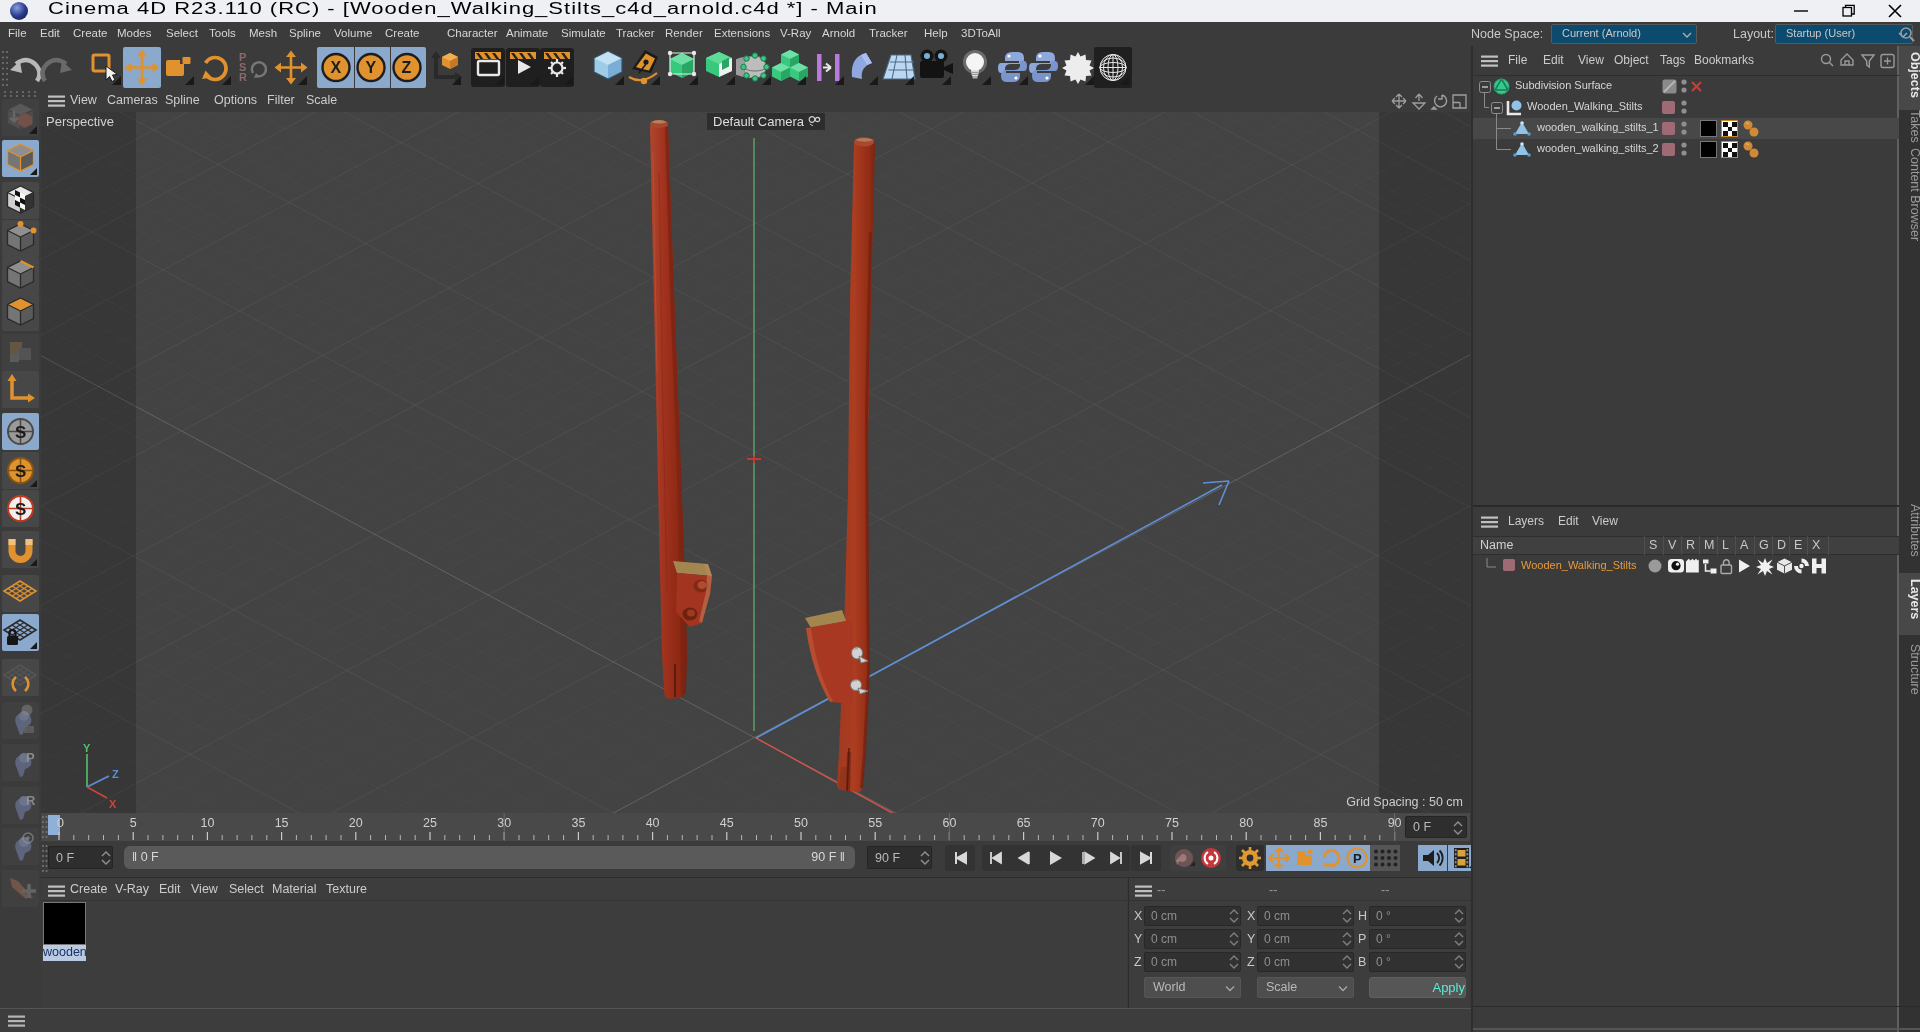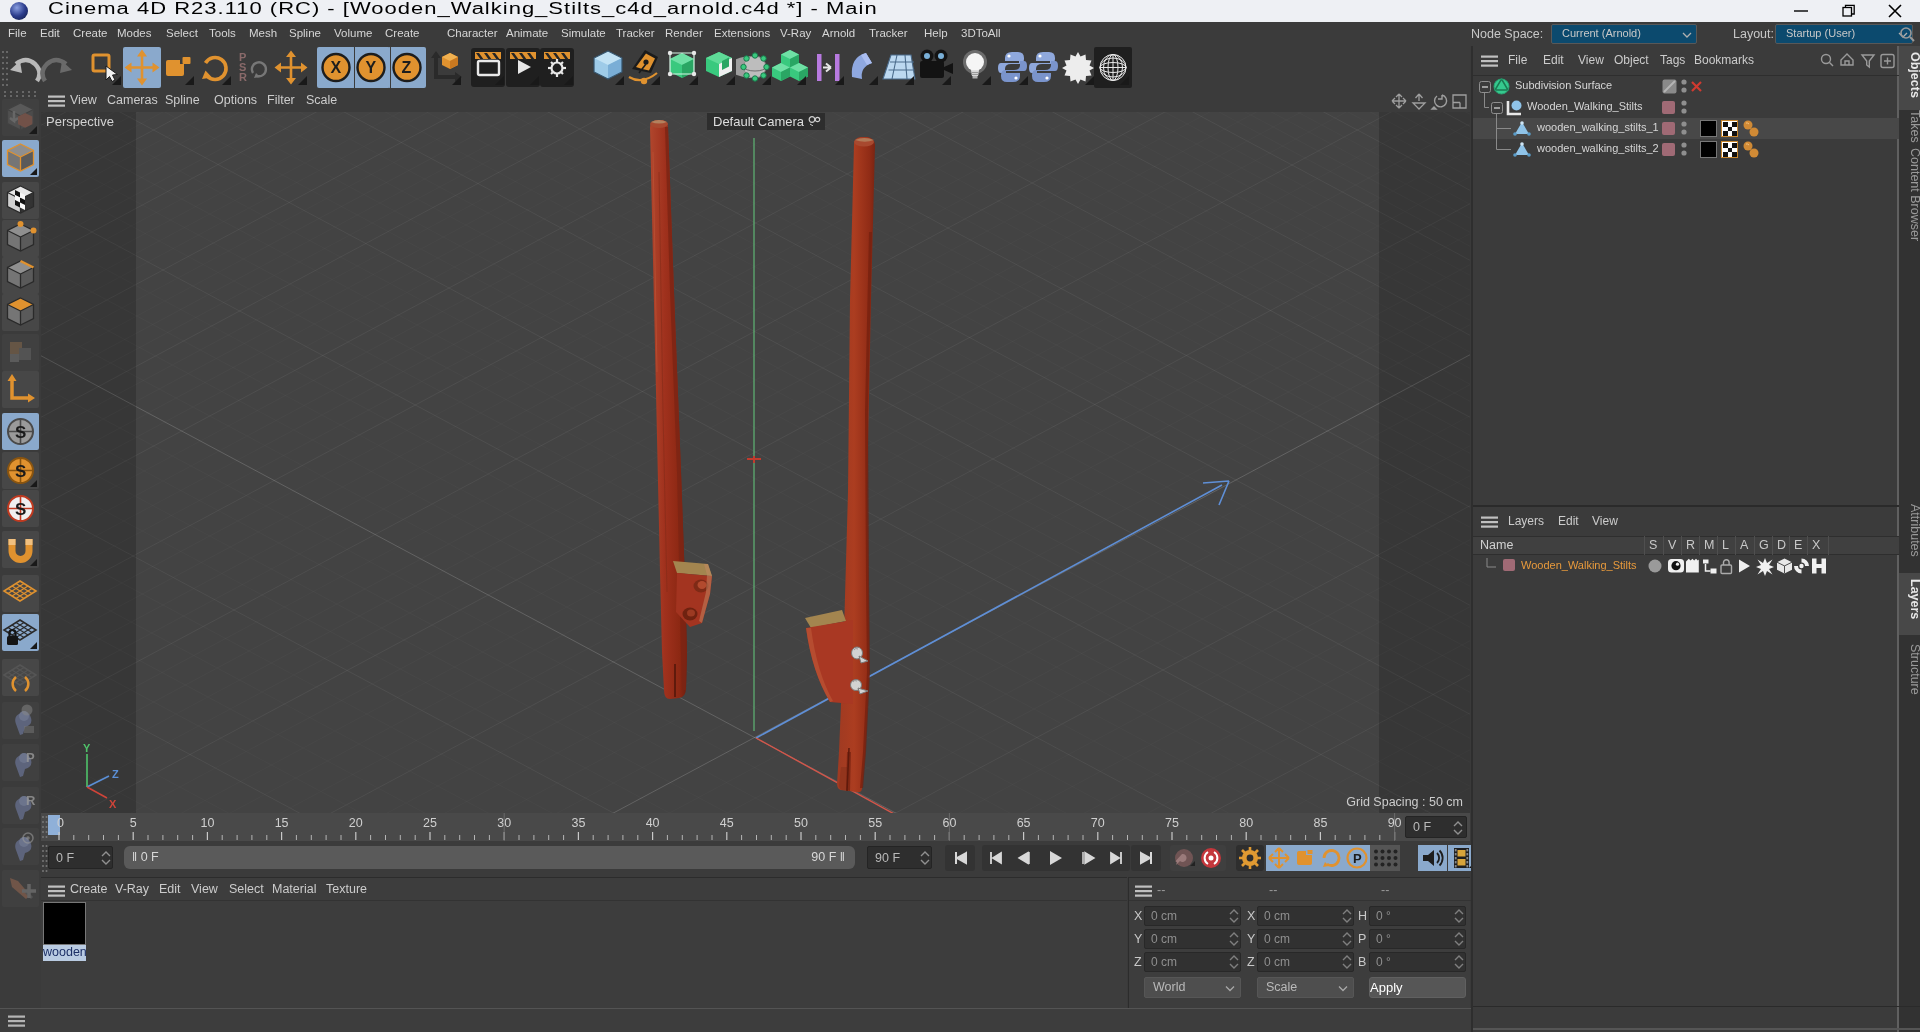--- a/index.html
+++ b/index.html
@@ -1232,21 +1232,21 @@
         <svg style="position:absolute;right:5px;top:7px" width="10" height="8">
           <path d="M1 1.5 l4 4 l4 -4" stroke="#a8a8a8" stroke-width="1.3" fill="none"></path>
         </svg>
       </div>
       <div class="abs" style="left:128px;top:99px;width:97px;height:21px;background:#4e4e4e;border:1px solid #565656;border-radius:2px;color:#b9b9b9;font-size:12.5px">
         <span style="position:absolute;left:8px;top:2px">Scale</span>
         <svg style="position:absolute;right:5px;top:7px" width="10" height="8">
           <path d="M1 1.5 l4 4 l4 -4" stroke="#a8a8a8" stroke-width="1.3" fill="none"></path>
         </svg>
       </div>
-      <div class="abs" style="left:240px;top:99px;width:97px;height:21px;background:#565656;border:1px solid #606060;border-radius:3px;color:#ffffff;font-size:13px;text-align:left"><span style="position:relative;top:2px">Apply</span></div>
+      <div class="abs" style="left:240px;top:99px;width:97px;height:21px;background:#565656;border:1px solid #606060;border-radius:3px;color:#5eead4;font-size:13px;text-align:right"><span style="position:relative;top:2px">Apply</span></div>
     </div>
   <div id="rightpanel" class="abs">
       <div class="abs" style="left:426px;top:0;width:23px;height:986px;background:#323232"></div>
       <div class="abs" style="left:424px;top:0;width:2px;height:986px;background:#606060"></div>
       <div class="abs" style="left:426px;top:0px;width:23px;height:64px;background:#484848;color:#e8e8e8;font-size:12.5px;font-weight:bold;writing-mode:vertical-rl;padding-top:6px;padding-left:4px">Objects</div>
       <div class="abs" style="left:426px;top:58px;width:23px;height:36px;color:#9a9a9a;font-size:12.5px;font-weight:normal;writing-mode:vertical-rl;padding-top:6px;padding-left:4px">Takes</div>
       <div class="abs" style="left:426px;top:96px;width:23px;height:110px;color:#9a9a9a;font-size:12.5px;font-weight:normal;writing-mode:vertical-rl;padding-top:6px;padding-left:4px">Content Browser</div>
       <div class="abs" style="left:426px;top:452px;width:23px;height:70px;color:#9a9a9a;font-size:12.5px;font-weight:normal;writing-mode:vertical-rl;padding-top:6px;padding-left:4px">Attributes</div>
       <div class="abs" style="left:426px;top:527px;width:23px;height:62px;background:#484848;color:#e8e8e8;font-size:12.5px;font-weight:bold;writing-mode:vertical-rl;padding-top:6px;padding-left:4px">Layers</div>
       <div class="abs" style="left:426px;top:592px;width:23px;height:68px;color:#9a9a9a;font-size:12.5px;font-weight:normal;writing-mode:vertical-rl;padding-top:6px;padding-left:4px">Structure</div>

